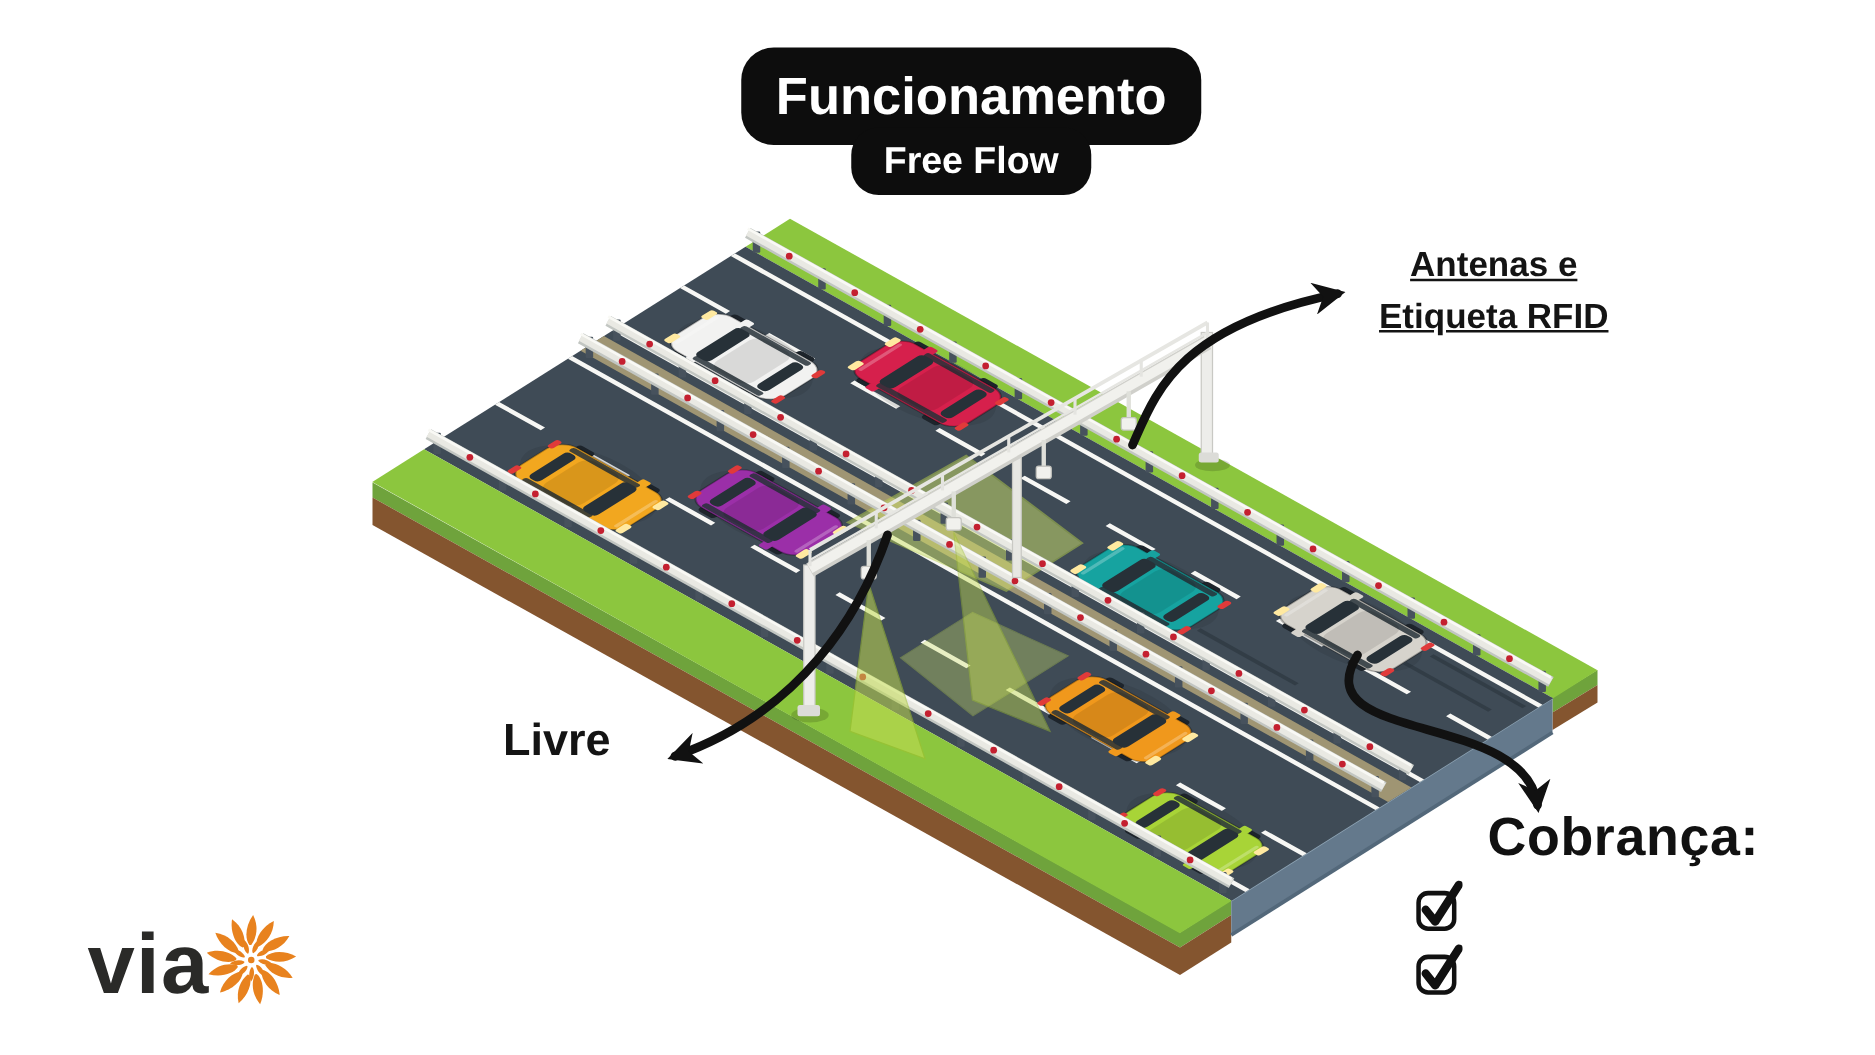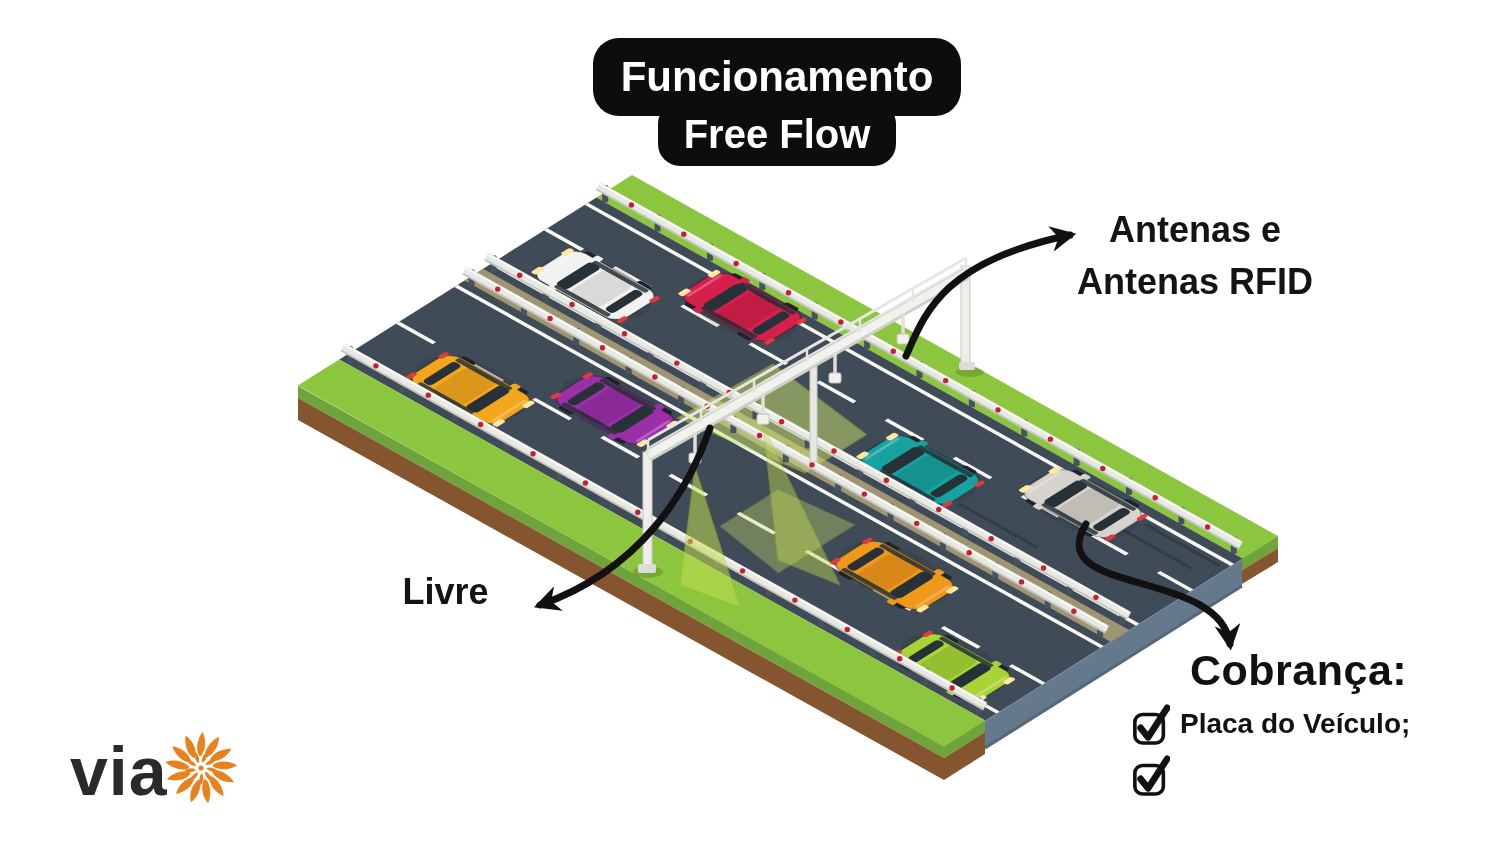--- a/index.html
+++ b/index.html
@@ -3,25 +3,25 @@
 <meta charset="utf-8">
 <style>
   html,body{margin:0;padding:0;background:#ffffff;}
   .stage{position:relative;width:1500px;height:844px;background:#ffffff;overflow:hidden;
          font-family:"Liberation Sans",sans-serif;margin-left:40px;}
   .scene{position:absolute;left:0;top:0;}
   
   .title{position:absolute;left:537px;top:38px;width:400px;display:flex;flex-direction:column;align-items:center;z-index:5;}
   .title .l1{background:#0d0d0d;color:#fff;font-weight:bold;font-size:42px;line-height:1;
              padding:18px 28px;border-radius:26px;white-space:nowrap;}
-  .title .l2{background:#0d0d0d;color:#fff;font-weight:bold;font-size:40px;line-height:1;
+  .title .l2{background:#0d0d0d;color:#fff;font-weight:bold;font-size:30px;line-height:1;
              padding:12px 26px;border-radius:22px;margin-top:-14px;white-space:nowrap;}
   
   .callout{position:absolute;color:#141414;font-weight:bold;text-align:center;z-index:5;}
-  .callout-antennas{left:1000px;top:204px;width:310px;font-size:36px;line-height:1.45;}
+  .callout-antennas{left:1000px;top:192px;width:310px;font-size:28px;line-height:1.45;text-decoration:underline;}
   .callout-free{left:318px;top:566px;width:175px;font-size:36px;line-height:1.42;}
   
   .billing{position:absolute;left:1092px;top:646px;width:410px;z-index:5;color:#111;}
   .billing .head{font-size:43px;font-weight:bold;margin-left:58px;letter-spacing:.5px;}
   .billing .row{display:flex;align-items:center;gap:10px;margin-top:7px;}
   .billing .row span{font-size:28px;font-weight:bold;white-space:nowrap;}
   .cbx{flex:0 0 auto;}
   
   .logo{position:absolute;left:30px;top:728px;display:flex;align-items:center;z-index:5;}
   .logo .t{font-size:68px;font-weight:bold;color:#2a2a28;letter-spacing:1px;line-height:1;}
@@ -279,34 +279,33 @@
     </g>
   </svg>
 
   <div class="title">
     <div class="l1">Funcionamento</div>
     <div class="l2">Free Flow</div>
   </div>
 
   <div class="callout callout-antennas">
     <div>Antenas e</div>
-    <div>Antenas RFID</div>
+    <div>Etiqueta RFID</div>
   </div>
   <div class="callout callout-free">
     <div>Livre</div>
   </div>
 
   <div class="billing">
     <div class="head">Cobrança:</div>
     <div class="row">
       <svg class="cbx" width="38" height="44" viewBox="0 0 40 46">
         <rect x="3" y="13" width="30" height="30" rx="8" fill="none" stroke="#111" stroke-width="3.8"></rect>
         <path d="M9,27 L17,37 L37,6" fill="none" stroke="#111" stroke-width="7" stroke-linecap="round" stroke-linejoin="round"></path>
       </svg>
-      <span>Placa do Veículo;</span>
     </div>
     <div class="row">
       <svg class="cbx" width="38" height="44" viewBox="0 0 40 46">
         <rect x="3" y="13" width="30" height="30" rx="8" fill="none" stroke="#111" stroke-width="3.8"></rect>
         <path d="M9,27 L17,37 L37,6" fill="none" stroke="#111" stroke-width="7" stroke-linecap="round" stroke-linejoin="round"></path>
       </svg>
     </div>
   </div>
 
   <div class="logo">

